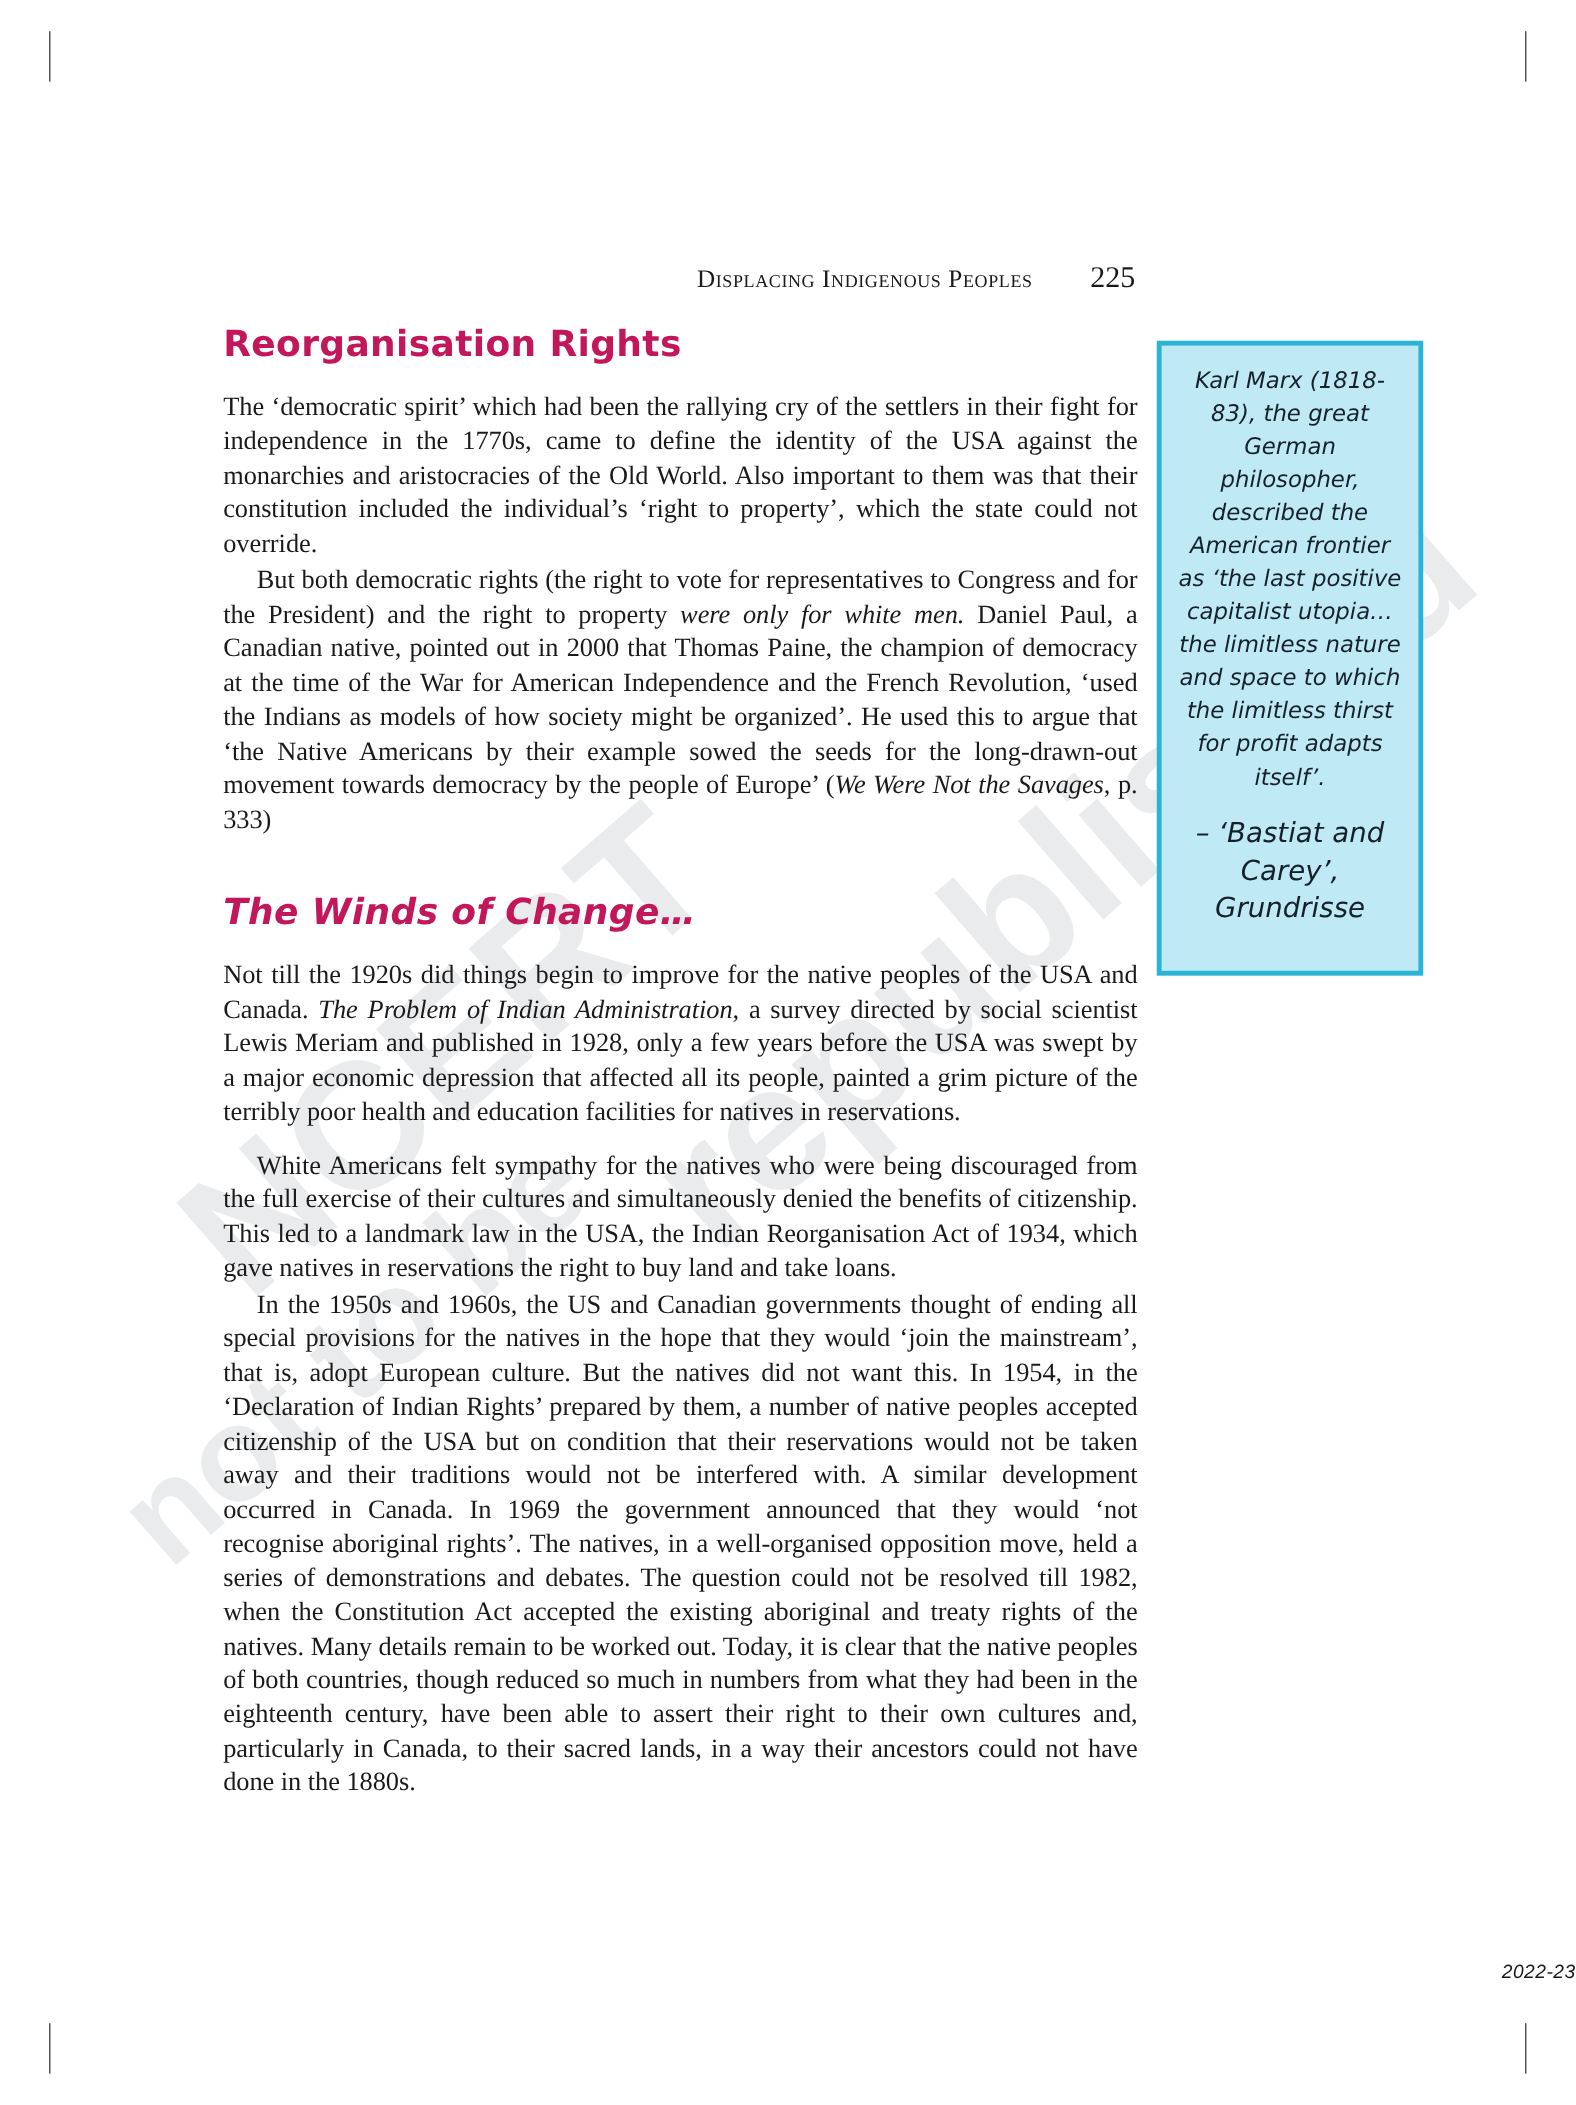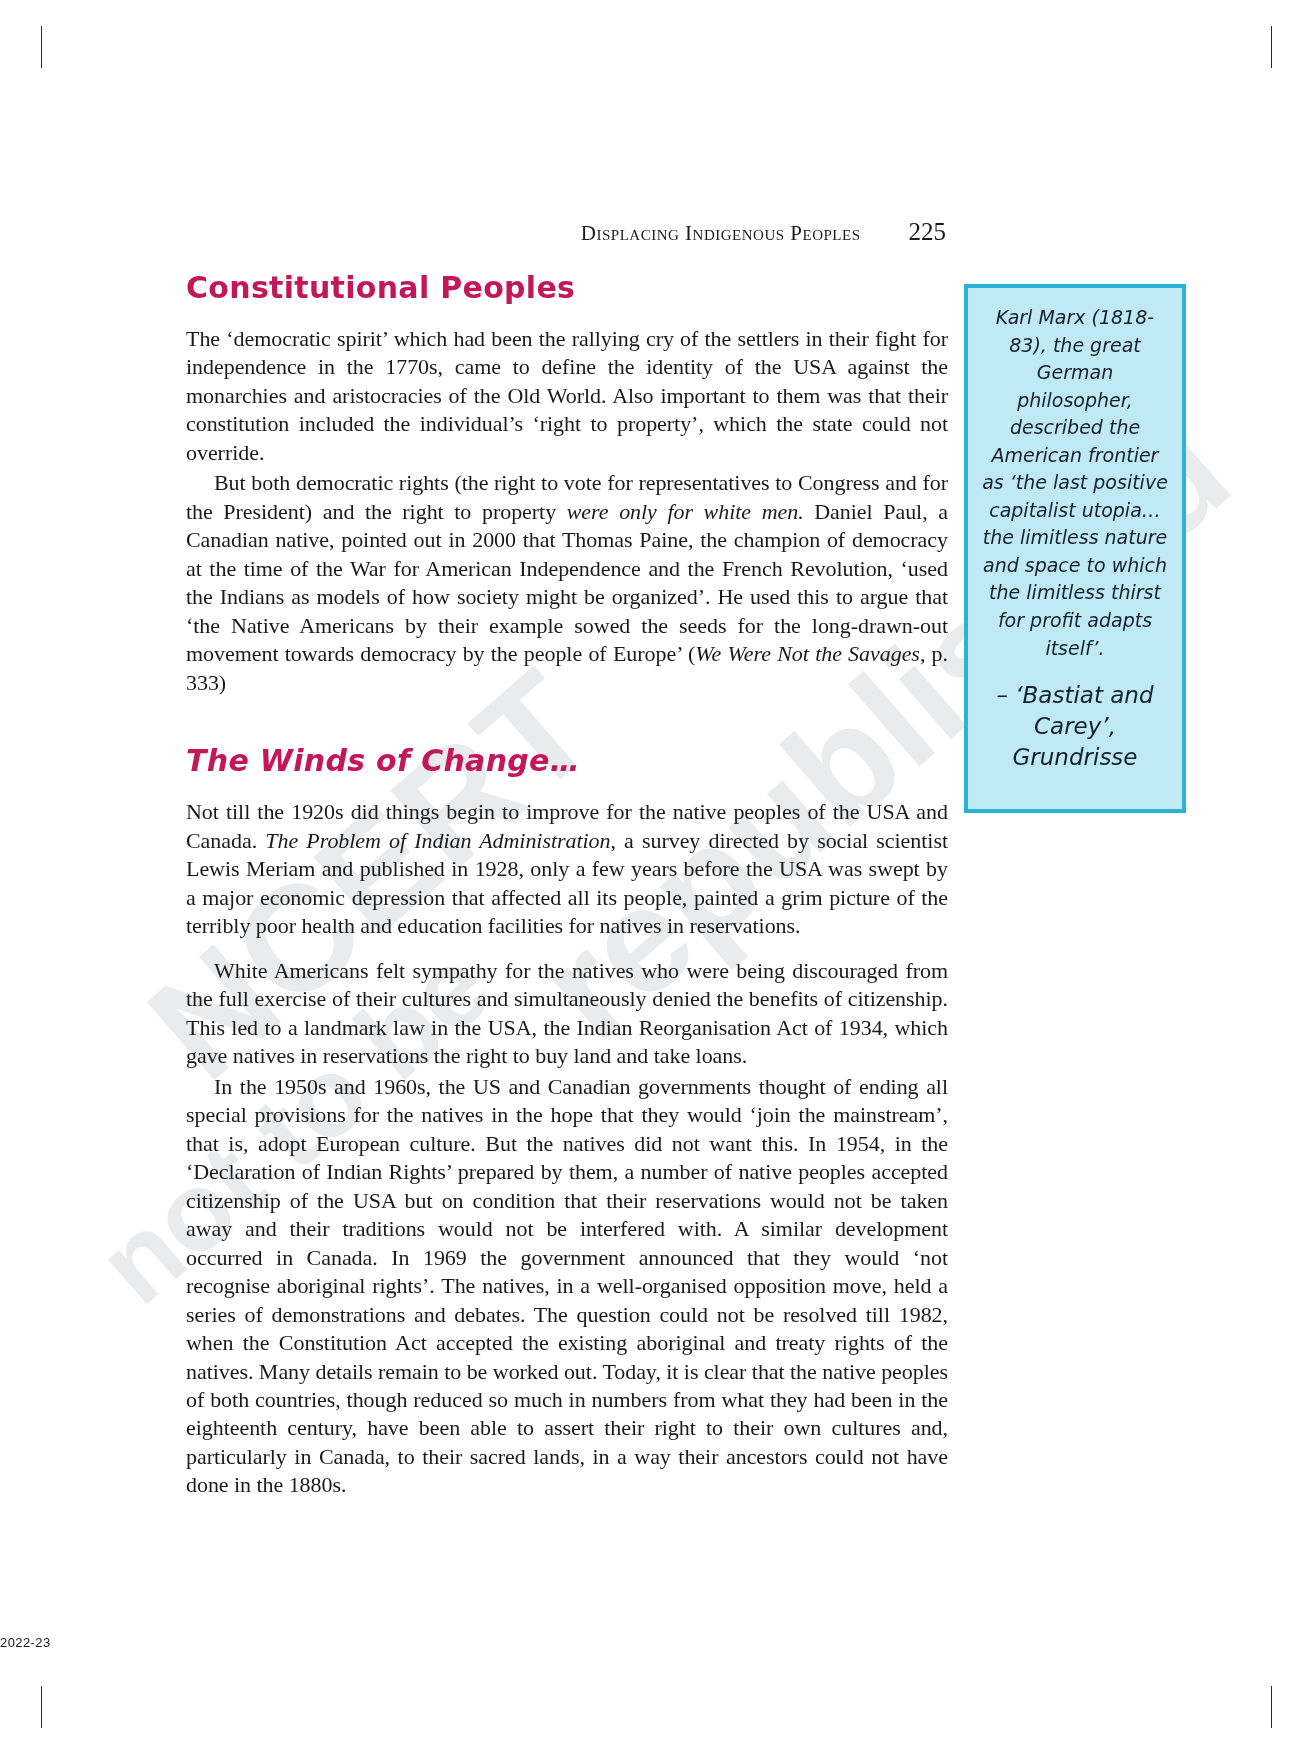--- a/index.html
+++ b/index.html
@@ -158,25 +158,26 @@
     font-size: 23px;
     line-height: 1.35;
   }
 
   
   .footer {
     position: absolute;
     left: 0;
     top: 1635px;
     width: 1313px;
-    text-align: left;
+    text-align: right;
     font-family: "Liberation Sans", sans-serif;
-    font-size: 13px;
+    font-size: 16px;
     color: #1a1a1a;
     letter-spacing: 0.4px;
+    font-style: italic;
   }
 </style>
 </head>
 <body>
 
 <div class="page">
 
   <div class="crop v tl-v"></div>
   <div class="crop v tr-v"></div>
   <div class="crop v bl-v"></div>
@@ -189,21 +190,21 @@
   </div>
 
   <div class="content">
 
     <div class="running-head">
       <span class="title-rh">Displacing Indigenous Peoples</span><span class="pageno">225</span>
     </div>
 
     <div class="col">
 
-      <h2 class="section">Constitutional Peoples</h2>
+      <h2 class="section">Reorganisation Rights</h2>
 
       <p class="body" id="p-0-0"><span>The ‘democratic spirit’ which had been the rallying cry of the settlers in their fight for independence in the 1770s, came to define the identity of the USA against the monarchies and aristocracies of the Old World. Also important to them was that their constitution included the individual’s ‘right to property’, which the state could not override.</span></p>
       <p class="body indent" id="p-0-1" style="margin-top:2px"><span>But both democratic rights (the right to vote for representatives to Congress and for the President) and the right to property </span><em>were only for white men.</em><span> Daniel Paul, a Canadian native, pointed out in 2000 that Thomas Paine, the champion of democracy at the time of the War for American Independence and the French Revolution, ‘used the Indians as models of how society might be organized’. He used this to argue that ‘the Native Americans by their example sowed the seeds for the long-drawn-out movement towards democracy by the people of Europe’ (</span><em>We Were Not the Savages</em><span>, p. 333)</span></p>
 
       <h2 class="section second">The Winds of Change…</h2>
 
       <p class="body" id="p-1-0"><span>Not till the 1920s did things begin to improve for the native peoples of the USA and Canada. </span><em>The Problem of Indian Administration</em><span>, a survey directed by social scientist Lewis Meriam and published in 1928, only a few years before the USA was swept by a major economic depression that affected all its people, painted a grim picture of the terribly poor health and education facilities for natives in reservations.</span></p>
       <p class="body indent" id="p-1-1" style="margin-top:16px"><span>White Americans felt sympathy for the natives who were being discouraged from the full exercise of their cultures and simultaneously denied the benefits of citizenship. This led to a landmark law in the USA, the Indian Reorganisation Act of 1934, which gave natives in reservations the right to buy land and take loans.</span></p>
       <p class="body indent" id="p-1-2" style="margin-top:2px"><span>In the 1950s and 1960s, the US and Canadian governments thought of ending all special provisions for the natives in the hope that they would ‘join the mainstream’, that is, adopt European culture. But the natives did not want this. In 1954, in the ‘Declaration of Indian Rights’ prepared by them, a number of native peoples accepted citizenship of the USA but on condition that their reservations would not be taken away and their traditions would not be interfered with. A similar development occurred in Canada. In 1969 the government announced that they would ‘not recognise aboriginal rights’. The natives, in a well-organised opposition move, held a series of demonstrations and debates. The question could not be resolved till 1982, when the Constitution Act accepted the existing aboriginal and treaty rights of the natives. Many details remain to be worked out. Today, it is clear that the native peoples of both countries, though reduced so much in numbers from what they had been in the eighteenth century, have been able to assert their right to their own cultures and, particularly in Canada, to their sacred lands, in a way their ancestors could not have done in the 1880s.</span></p>
 

